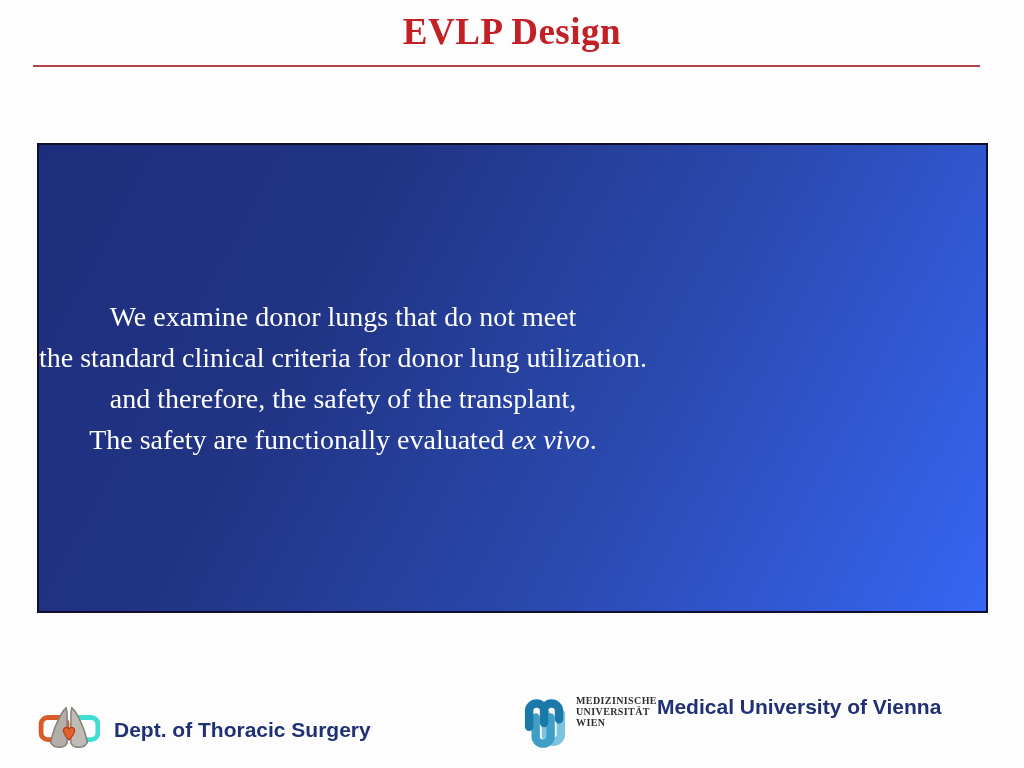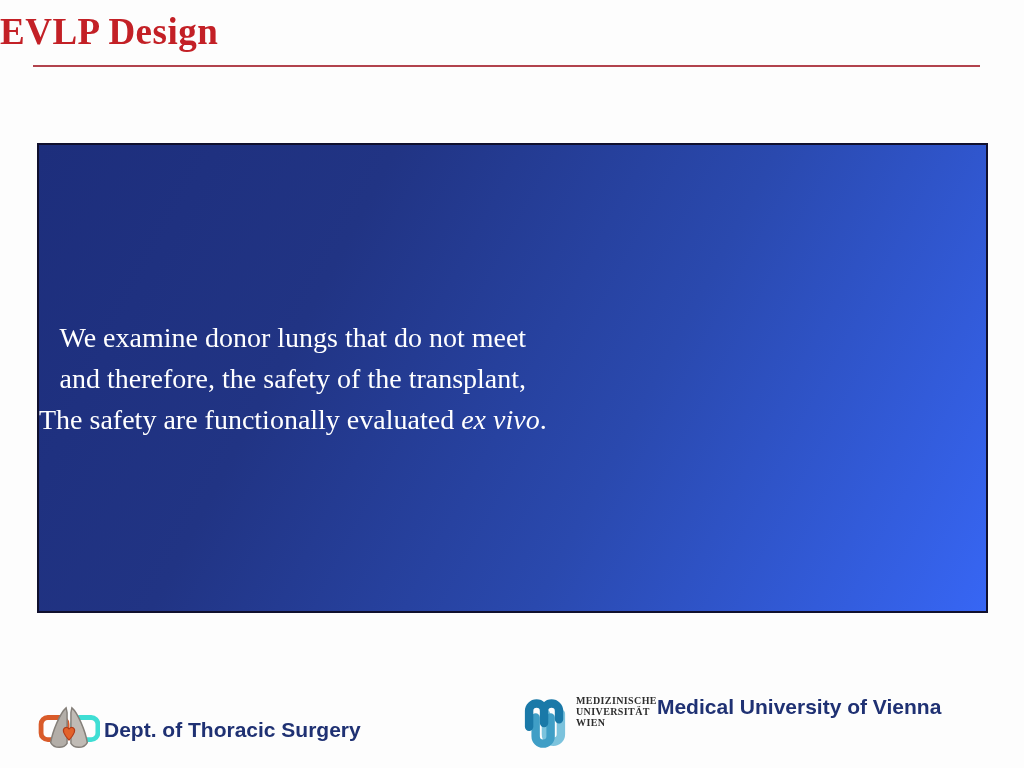--- a/index.html
+++ b/index.html
@@ -15,20 +15,21 @@
     position: relative;
     width: 1024px;
     height: 768px;
     background: #fdfdfd;
   }
   .slide-title {
     position: absolute;
     top: 10px;
     left: 0;
     width: 1024px;
+    text-align: center;
     font-family: "Liberation Serif", "DejaVu Serif", serif;
     font-weight: bold;
     font-size: 37px;
     letter-spacing: 0.5px;
     color: #c32026;
   }
   .title-divider {
     position: absolute;
     top: 65px;
     left: 33px;
@@ -67,21 +68,21 @@
   }
   .footer-left {
     position: absolute;
     left: 38px;
     top: 0;
     height: 70px;
     display: flex;
     align-items: center;
   }
   .dept-label {
-    margin-left: 4px;
+    margin-left: 14px;
     font-family: "Liberation Sans", sans-serif;
     font-weight: bold;
     font-size: 21px;
     color: #1f3173;
   }
   .footer-right {
     position: absolute;
     left: 520px;
     top: 0;
     height: 70px;
@@ -110,20 +111,21 @@
 
 <div class="slide">
 
   <div class="slide-title">EVLP Design</div>
 
   <div class="title-divider"></div>
 
   <div class="content-box">
     <div class="content-text">
       <div>We examine donor lungs that do not meet</div>
+      <div>the standard clinical criteria for donor lung utilization.</div>
       <div>and therefore, the safety of the transplant,</div>
       <div><span>The safety are functionally evaluated </span><span class="italic">ex vivo</span><span>.</span></div>
     </div>
   </div>
 
   <div class="footer">
 
     <div class="footer-left">
       <span>
         <svg class="logo-svg" width="62" height="52" viewBox="0 0 64 54">

